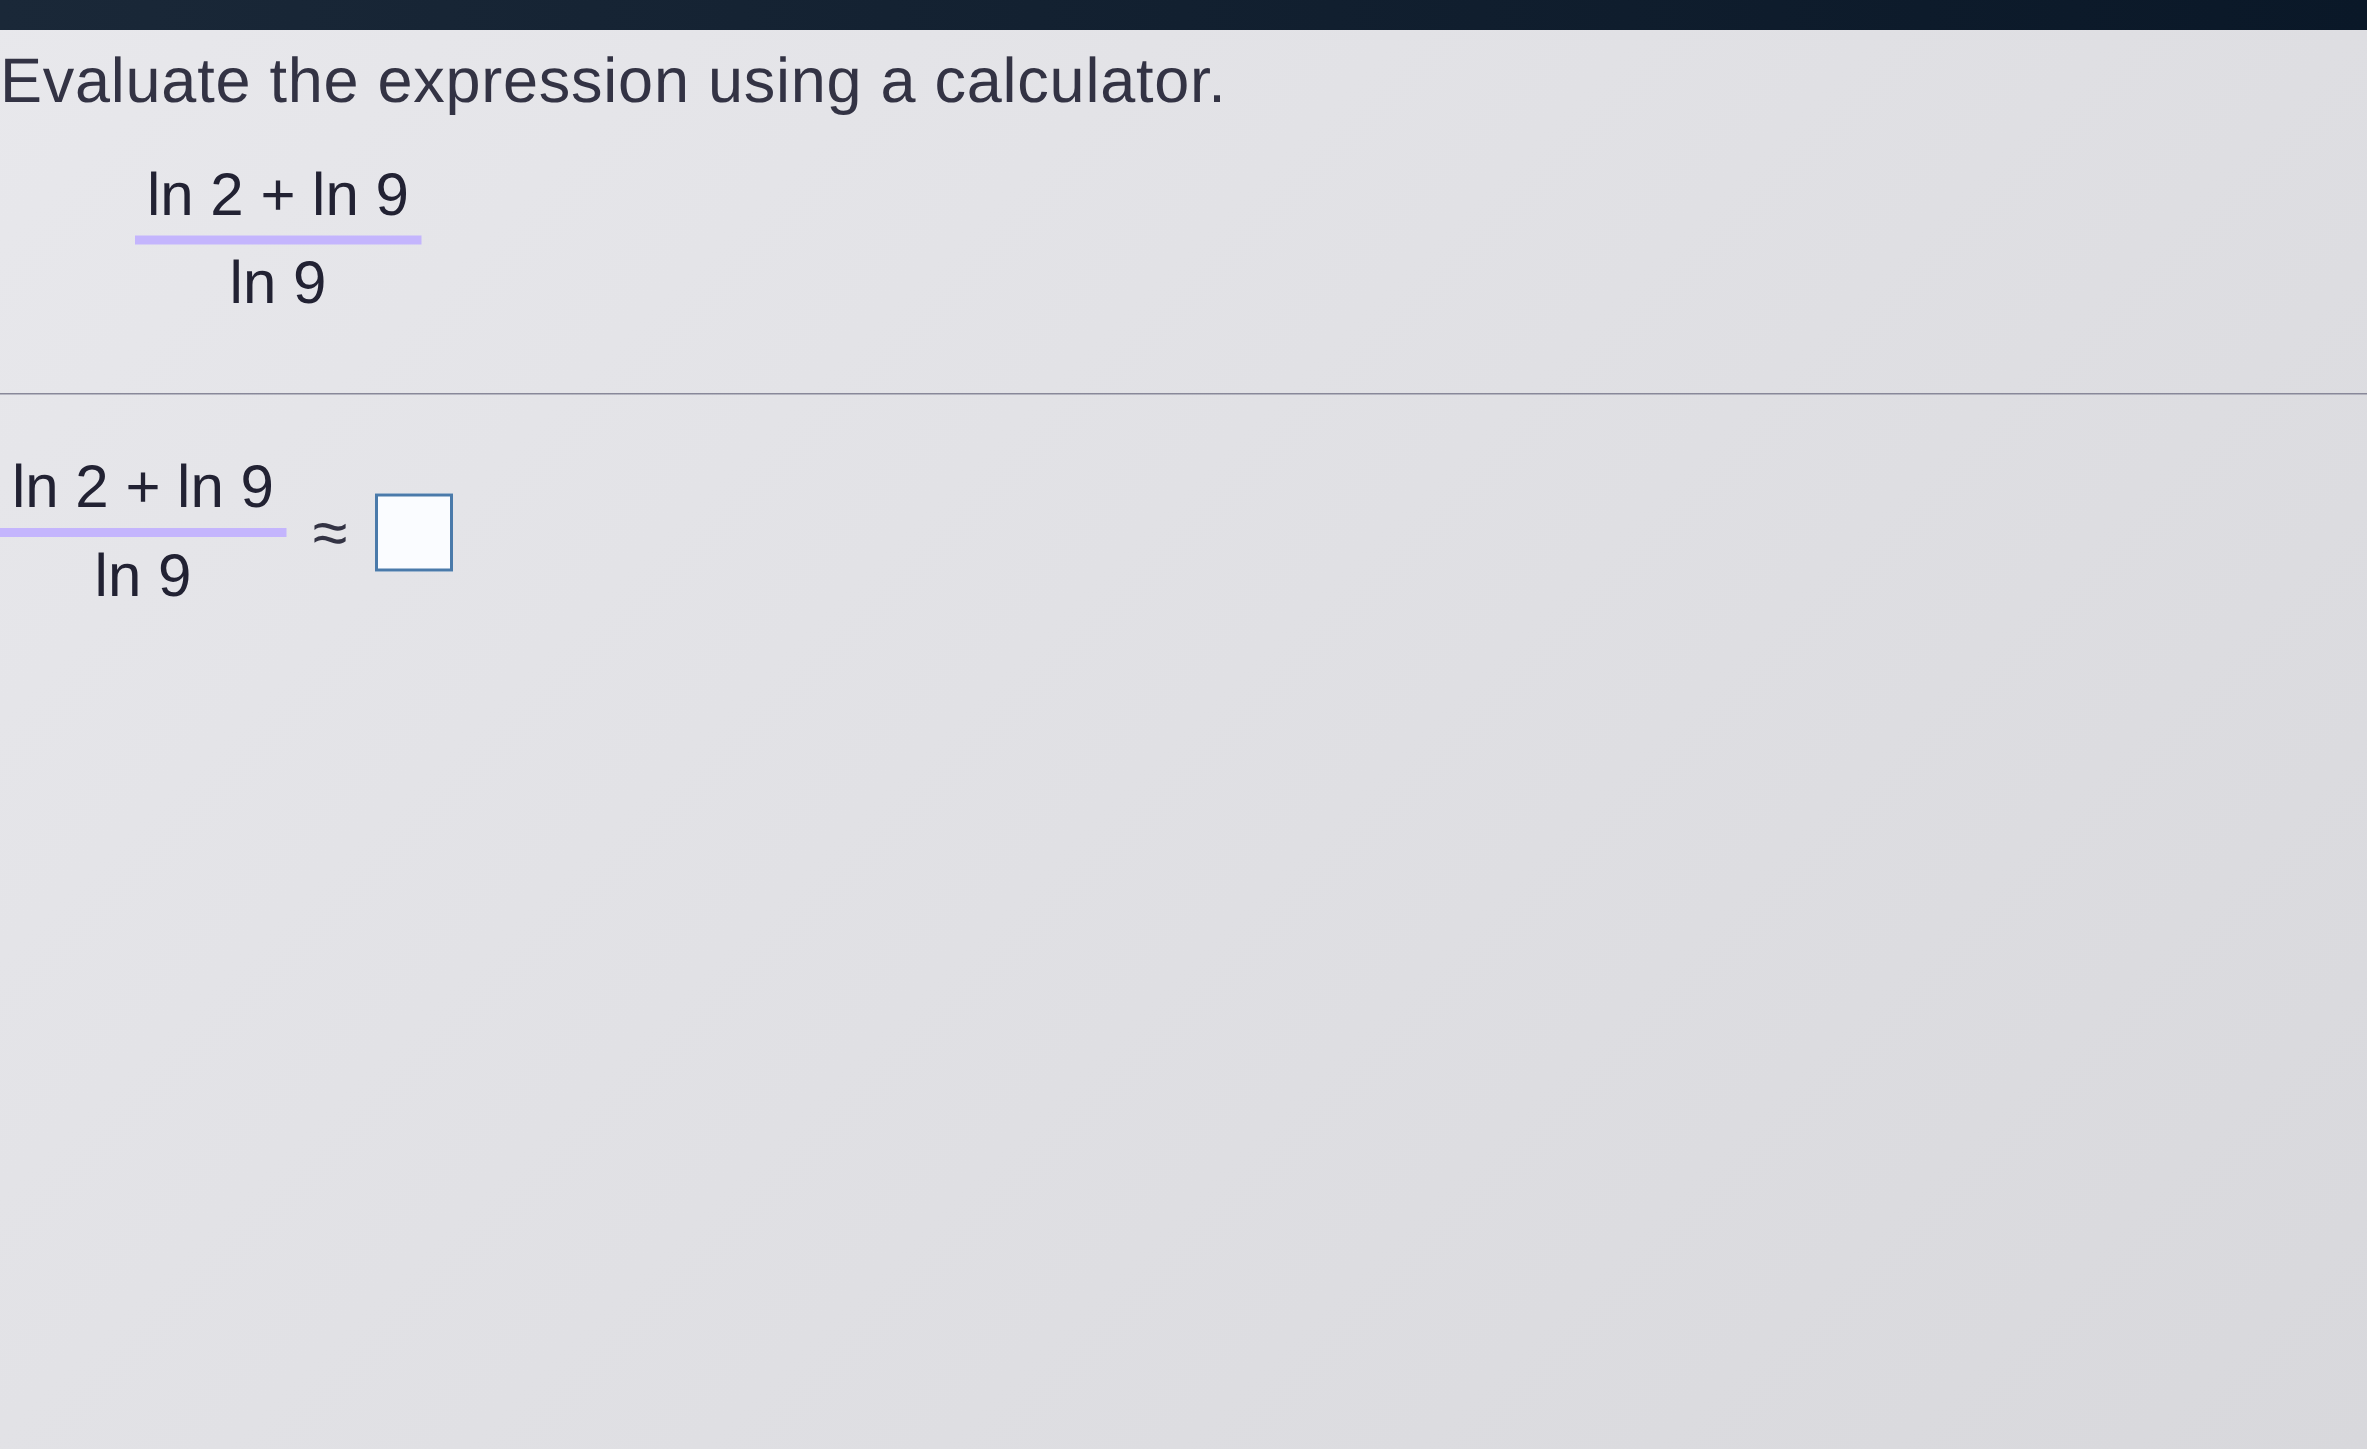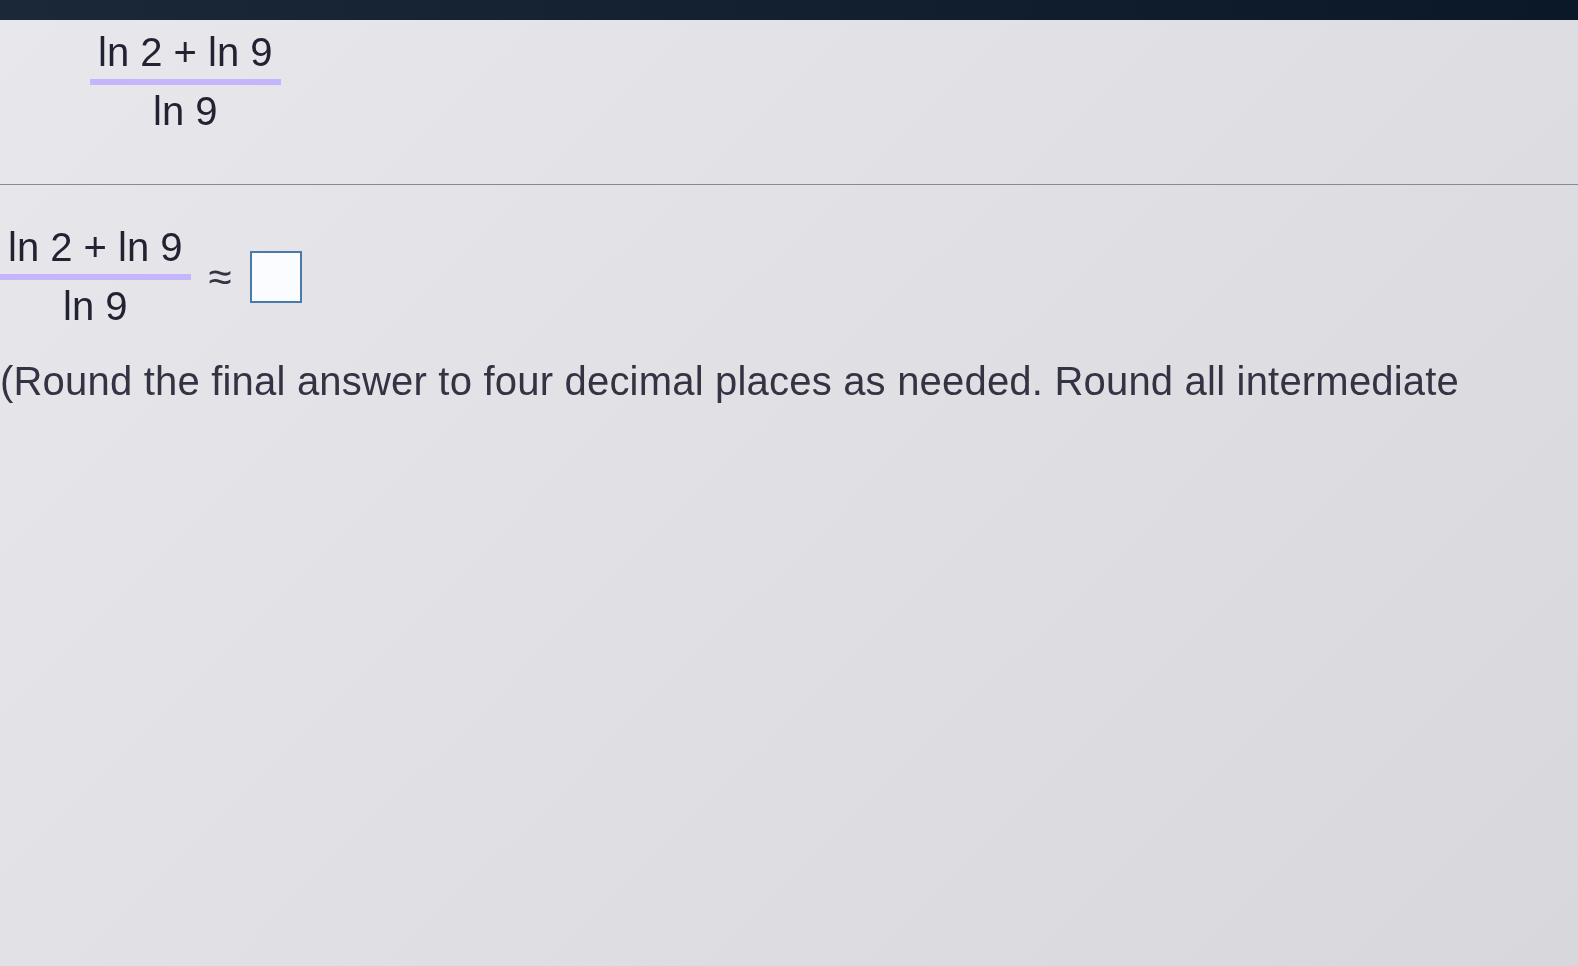--- a/index.html
+++ b/index.html
@@ -86,34 +86,34 @@
       letter-spacing: 0.2px;
     }
   </style>
 </head>
 <body>
 
 <div class="top-bar"></div>
 
 <div class="content">
 
+  <div class="instruction">Evaluate the expression using a calculator.</div>
 
   <div class="problem-area">
     <div class="fraction">
       <span class="numerator">ln 2 +  ln 9</span>
       <span class="denominator">ln 9</span>
     </div>
   </div>
 
   <hr class="divider">
 
   <div class="answer-area">
     <div class="fraction">
       <span class="numerator">ln 2 +  ln 9</span>
       <span class="denominator">ln 9</span>
     </div>
     <span class="approx">≈</span>
     <span class="answer-box" title=""></span>
   </div>
 
-  <div class="hint">(Round the final answer to four decimal places as needed.  Round all intermediate</div>
 
 </div>
 
 </body></html>

